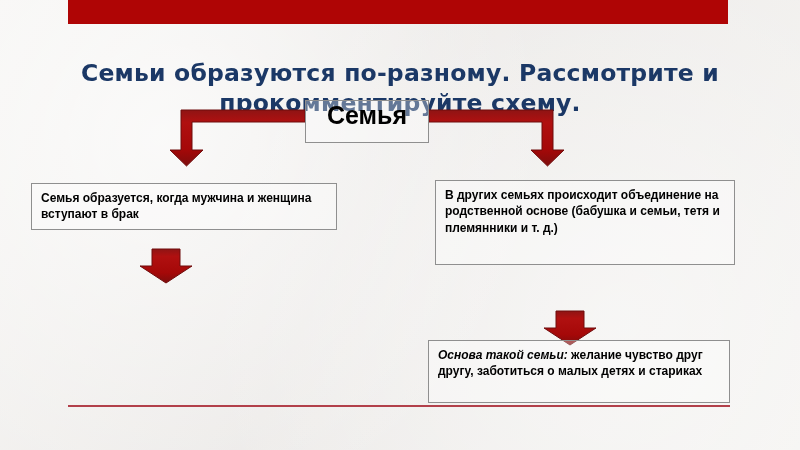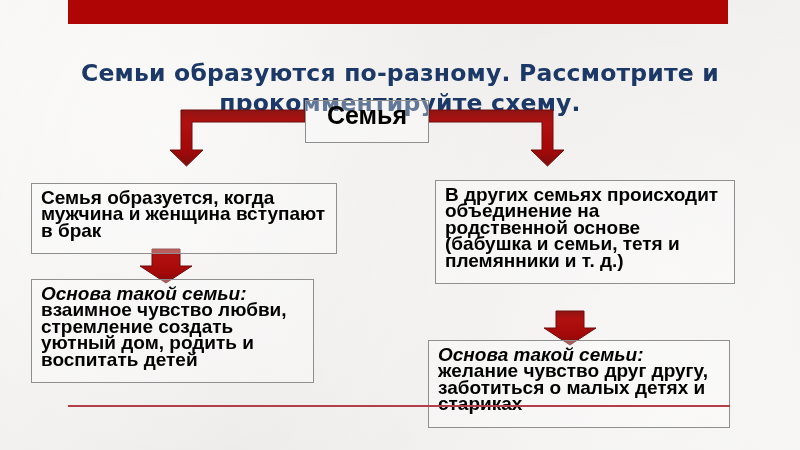--- a/index.html
+++ b/index.html
@@ -64,22 +64,22 @@
     top: 100px;
     width: 124px;
     height: 43px;
     display: flex;
     justify-content: center;
     font-size: 25px;
     z-index: 5;
   }
 
   .text-box {
-    padding: 6px 8px 14px 9px;
-    font-size: 19px;
+    padding: 6px 8px 6px 9px;
+    font-size: 12px;
     line-height: 16.4px;
   }
   #box-left-top   { left: 31px;  top: 183px; width: 306px; min-height: 47px; }
   #box-left-bottom{ left: 31px;  top: 279px; width: 283px; min-height: 86px; }
   #box-right-top  { left: 435px; top: 180px; width: 300px; min-height: 85px; }
   #box-right-bottom{left: 428px; top: 340px; width: 302px; min-height: 63px; }
 
   .lead {
     font-style: italic;
   }
@@ -145,23 +145,20 @@
   </svg>
 
   <div class="node-box" id="semya-box">
     <span>Семья</span>
   </div>
 
   <div class="node-box text-box" id="box-left-top">
     <span>Семья образуется, когда мужчина и женщина вступают в брак</span>
   </div>
 
-  <div class="node-box text-box" id="box-left-bottom">
-    <span class="lead">Основа такой семьи:</span><span> взаимное чувство любви, стремление создать уютный дом, родить и воспитать детей</span>
-  </div>
 
   <div class="node-box text-box" id="box-right-top">
     <span>В других семьях происходит объединение на родственной основе (бабушка и семьи, тетя и племянники и т. д.)</span>
   </div>
 
   <div class="node-box text-box" id="box-right-bottom">
     <span class="lead">Основа такой семьи:</span><span> желание чувство друг другу, заботиться о малых детях и стариках</span>
   </div>
 
   <div class="bottom-rule"></div>

